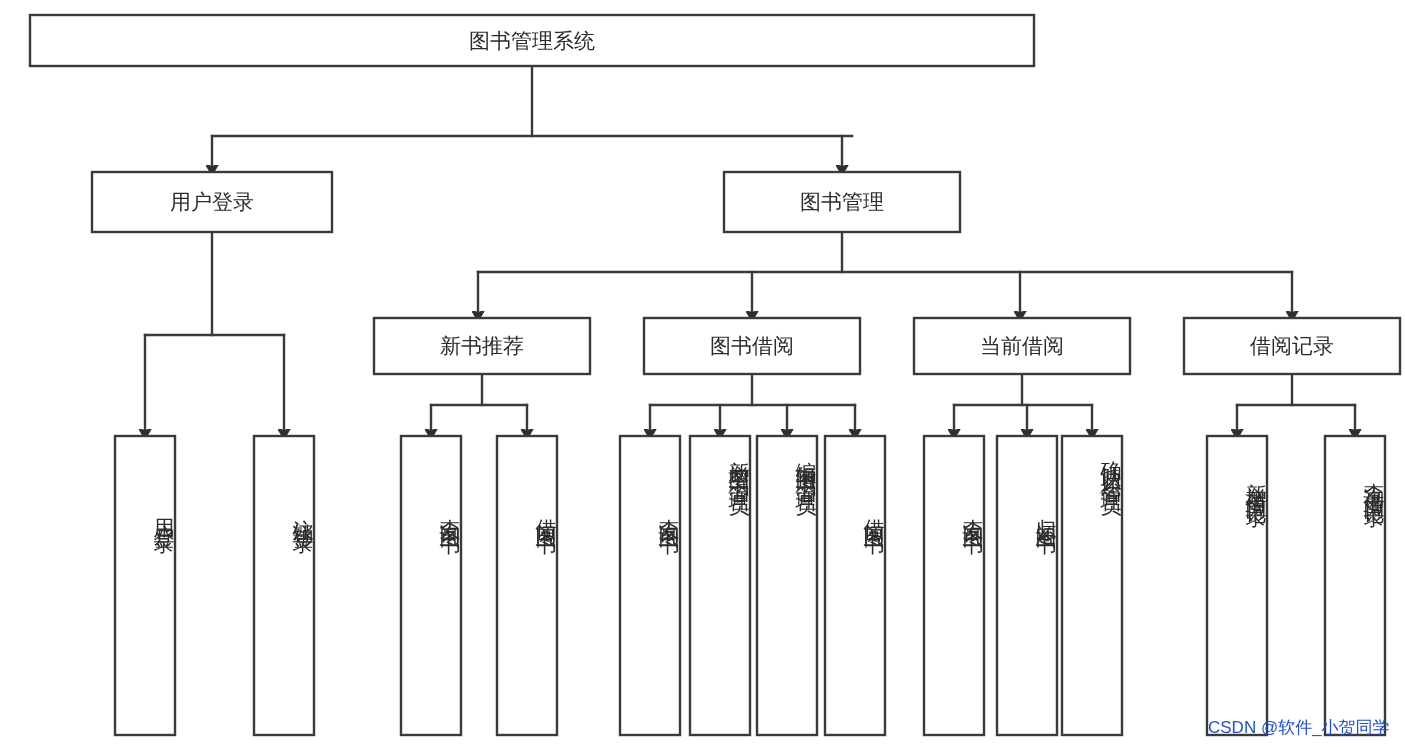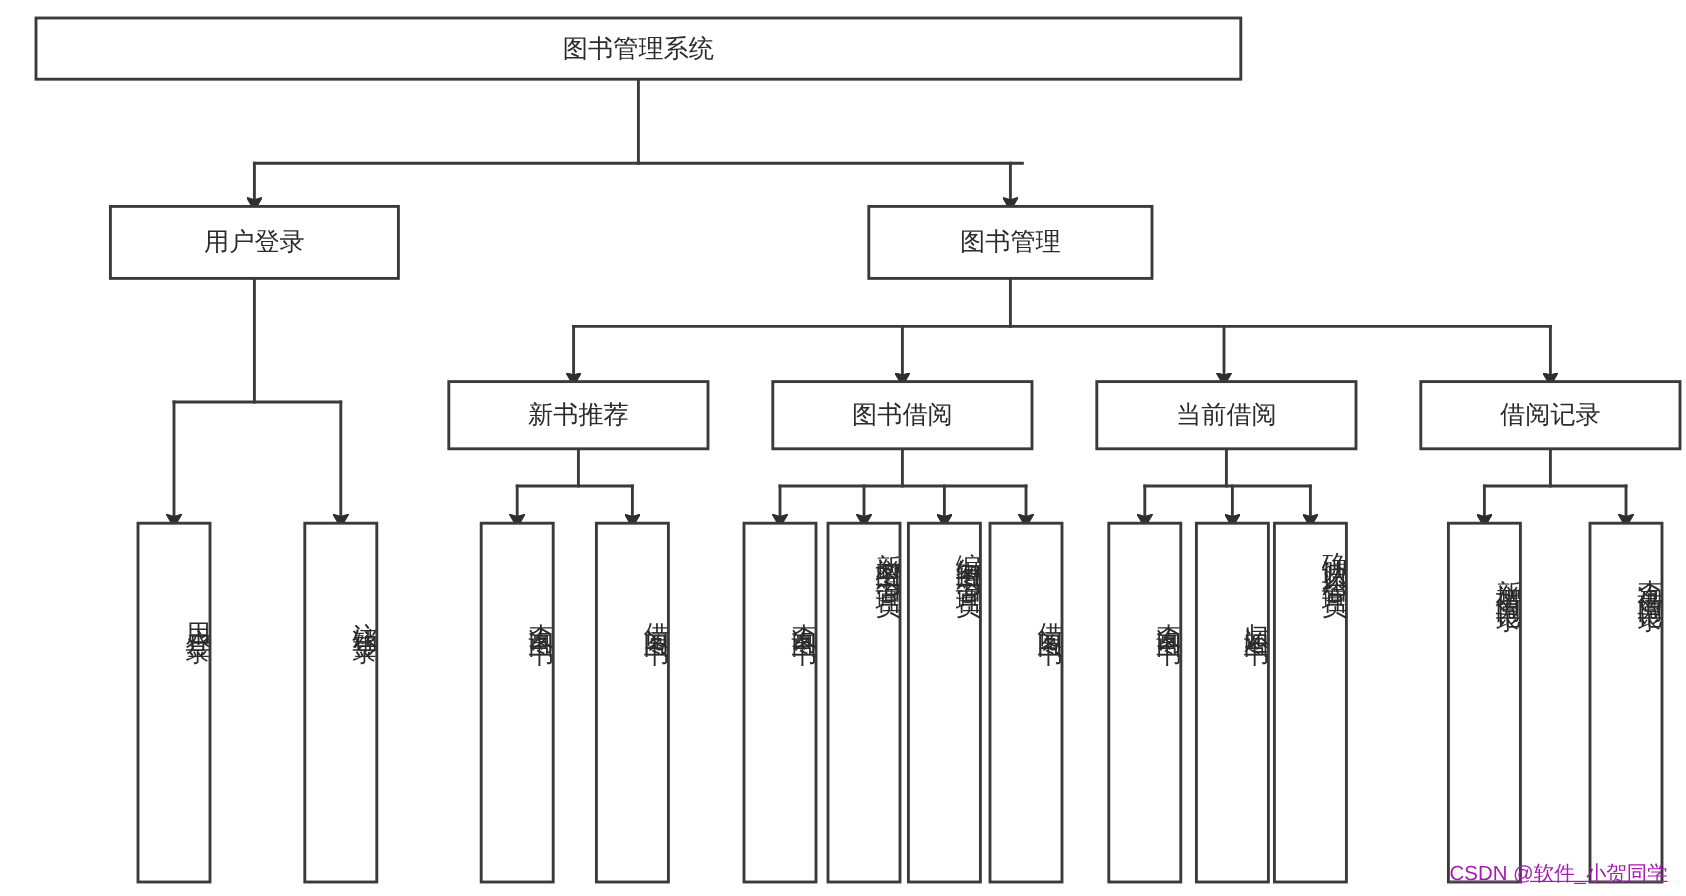--- a/index.html
+++ b/index.html
@@ -57,23 +57,22 @@
     line-height: 1;
     letter-spacing: 5px;
     color: #2b2b2b;
     white-space: nowrap;
     pointer-events: none;
   }
   .watermark {
     position: absolute;
     font-family: "Liberation Sans", "DejaVu Sans", sans-serif;
     font-size: 17px;
-    color: #a21caf;
+    color: #1d4ed8;
     white-space: nowrap;
-    text-decoration: underline;
   }
 </style>
 </head>
 <body>
 
 <div id="stage">
 
   <svg class="diagram" viewBox="0 0 1405 747">
     <defs>
       <marker id="arrow" markerWidth="11" markerHeight="13" refX="1.5" refY="6.5" orient="auto" markerUnits="userSpaceOnUse">

